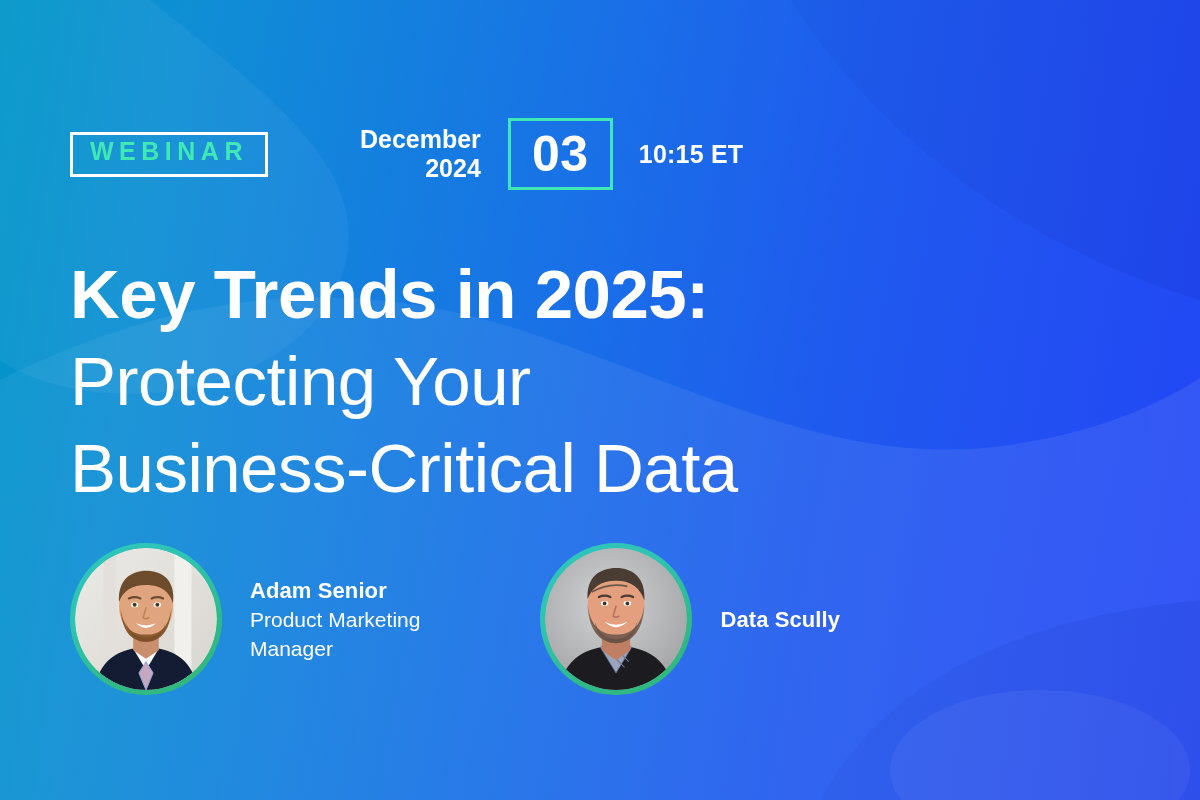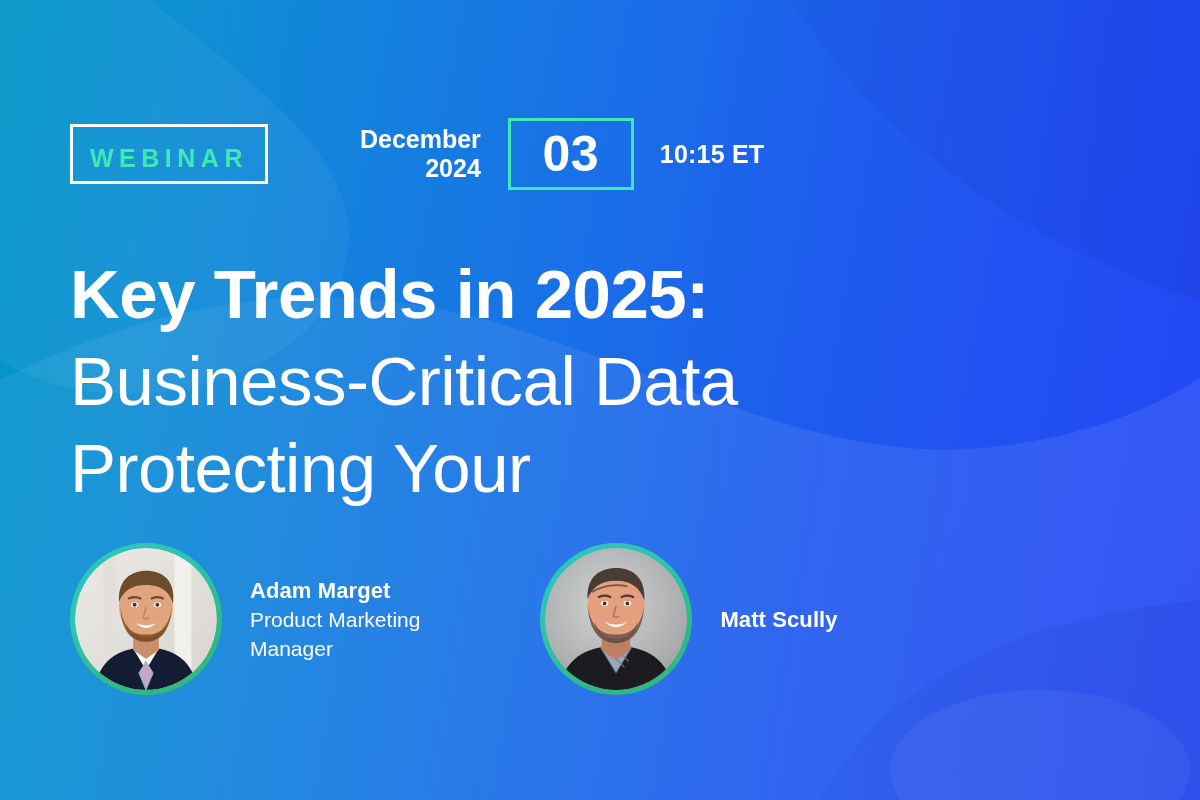--- a/index.html
+++ b/index.html
@@ -37,21 +37,21 @@
   .meta-row {
     position:absolute;
     left:70px; top:122px;
     display:flex;
     align-items:center;
     height:64px;
   }
 
   .webinar-badge {
     border:3px solid #ffffff;
-    padding:19px 17px 10px 17px;
+    padding:4px 17px 10px 17px;
     line-height:1;
     display:flex;
     align-items:center;
   }
   .webinar-badge .label {
     color:#3fe8b4;
     font-size:25px;
     font-weight:700;
     letter-spacing:5.5px;
     white-space:nowrap;
@@ -62,21 +62,21 @@
     text-align:right;
     color:#ffffff;
     font-weight:700;
     font-size:25px;
     line-height:1.16;
     white-space:nowrap;
   }
 
   .day-box {
     margin-left:27px;
-    width:126px; height:72px;
+    width:105px; height:72px;
     border:3px solid #3fe8b4;
     display:flex;
     align-items:center;
     justify-content:center;
   }
   .day-box .day {
     color:#ffffff;
     font-size:50px;
     font-weight:700;
     letter-spacing:0.5px;
@@ -199,22 +199,22 @@
 
     <div class="day-box">
       <span class="day">03</span>
     </div>
 
     <div class="time">10:15 ET</div>
   </div>
 
   <div class="headline">
     <span class="line bold">Key Trends in 2025:</span>
+    <span class="line light">Protecting Your</span>
     <span class="line light">Business-Critical Data</span>
-    <span class="line light">Protecting Your</span>
   </div>
 
   <div class="speakers">
 
     <div class="speaker">
       <div class="avatar-ring">
         <div class="avatar">
           <svg viewBox="0 0 100 100" width="100%" height="100%">
             <defs>
               <clipPath id="c1">
@@ -255,21 +255,21 @@
               <path d="M54,35.5 Q58,33.6 62,35.5" stroke="#6d4b2d" stroke-width="1.6" fill="none" stroke-linecap="round"></path>
 
               <path d="M50,42 L48,49 Q50,50.5 52,49" stroke="#c08257" stroke-width="1.1" fill="none" stroke-linecap="round"></path>
 
               <path d="M43,53 Q50,59.5 57,53 Q50,56 43,53 Z" fill="#ffffff"></path>
             </g>
           </svg>
         </div>
       </div>
       <div class="speaker-text">
-        <div class="speaker-name">Adam Marget</div>
+        <div class="speaker-name">Adam Senior</div>
         <div class="speaker-title">
           <span class="t-line">Product Marketing</span>
           <span class="t-line">Manager</span>
         </div>
       </div>
     </div>
 
     <div class="speaker">
       <div class="avatar-ring">
         <div class="avatar">
@@ -311,18 +311,18 @@
               <path d="M54,34.5 Q58,32.6 62,34.5" stroke="#4a3b33" stroke-width="1.7" fill="none" stroke-linecap="round"></path>
 
               <path d="M50,41 L48,48 Q50,49.5 52,48" stroke="#b2705a" stroke-width="1.1" fill="none" stroke-linecap="round"></path>
 
               <path d="M42,52 Q50,59.5 58,52 Q50,56 42,52 Z" fill="#ffffff"></path>
             </g>
           </svg>
         </div>
       </div>
       <div class="speaker-text">
-        <div class="speaker-name">Matt Scully</div>
+        <div class="speaker-name">Data Scully</div>
       </div>
     </div>
 
   </div>
 </div>
 
 </body></html>

